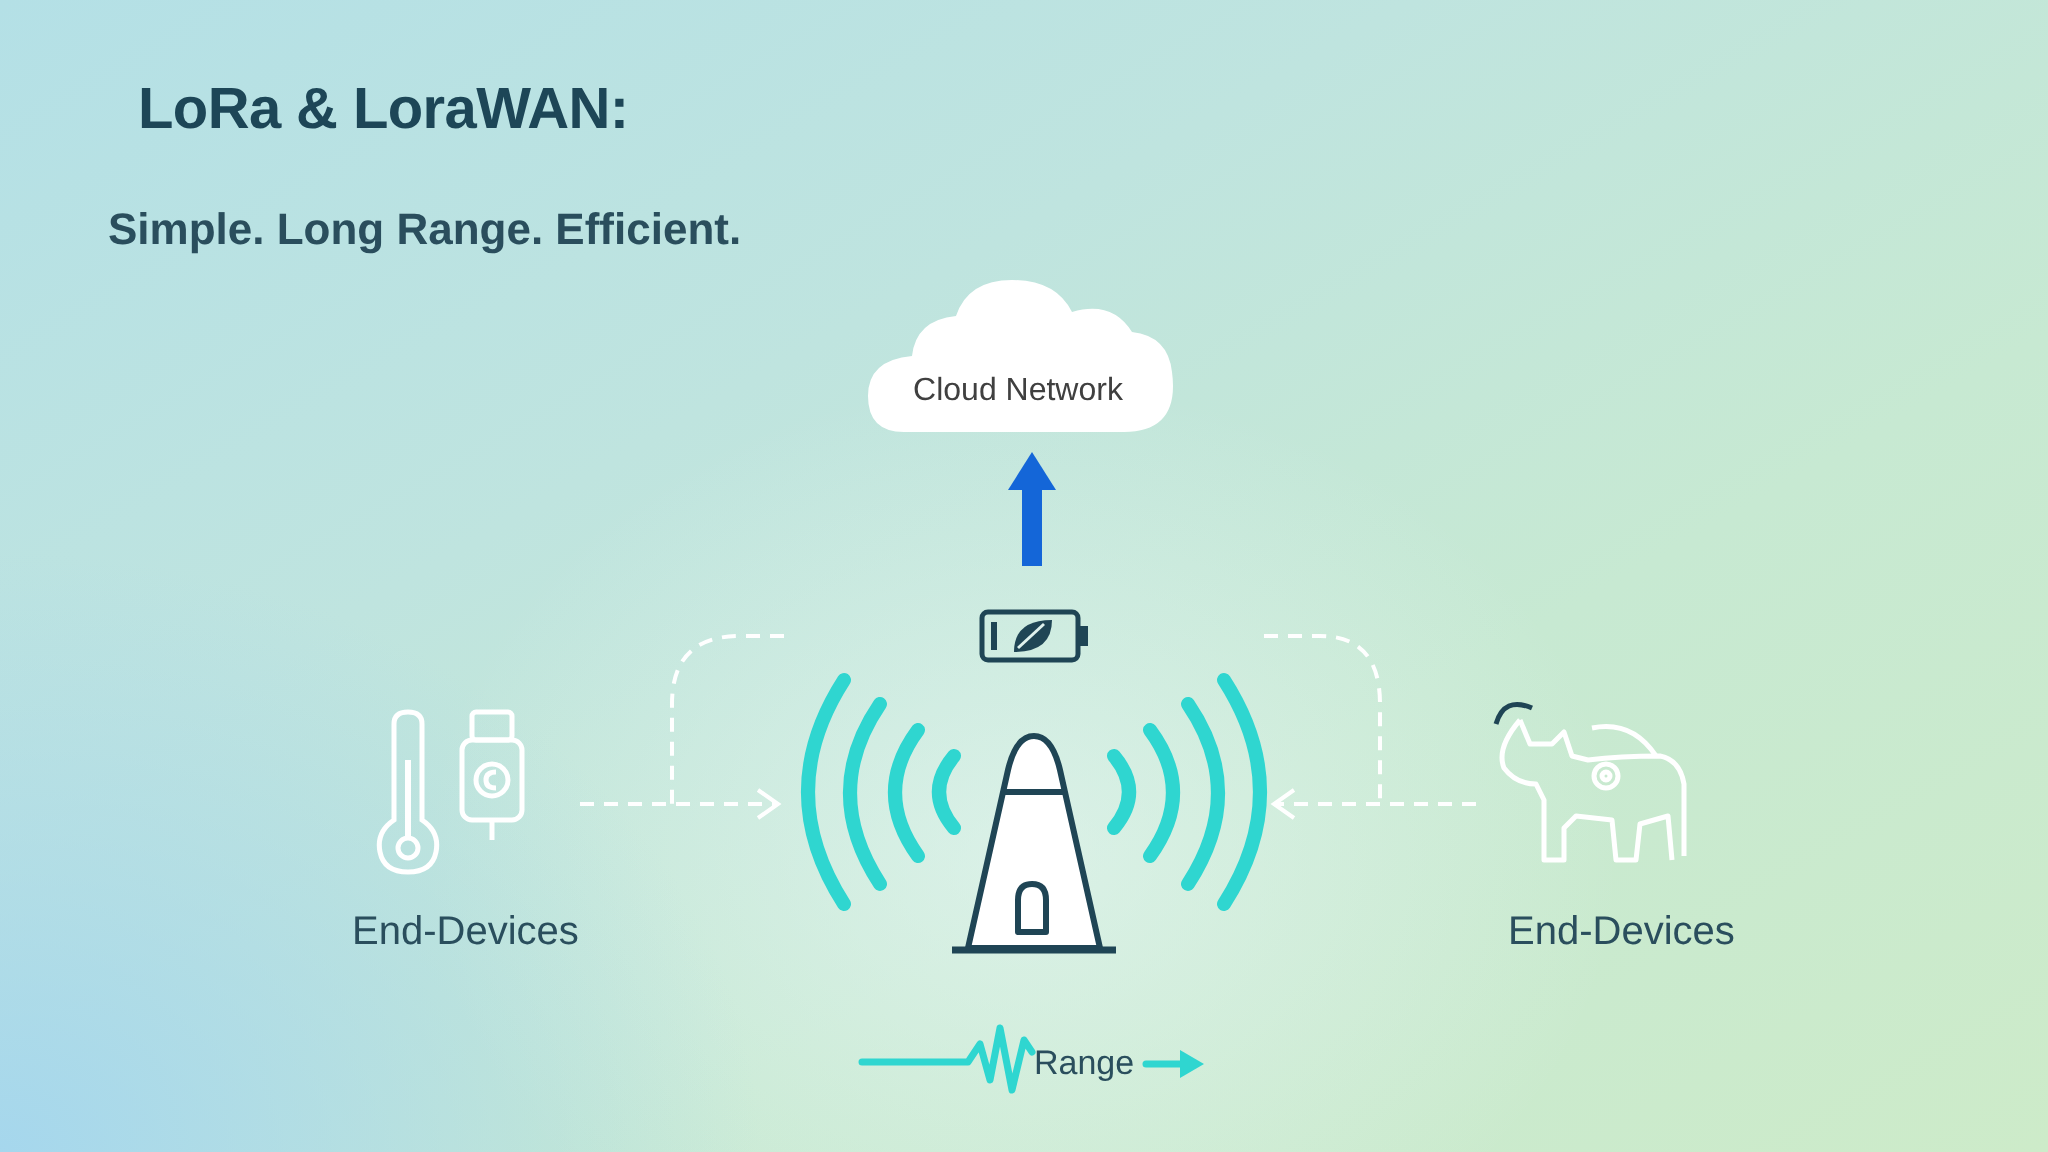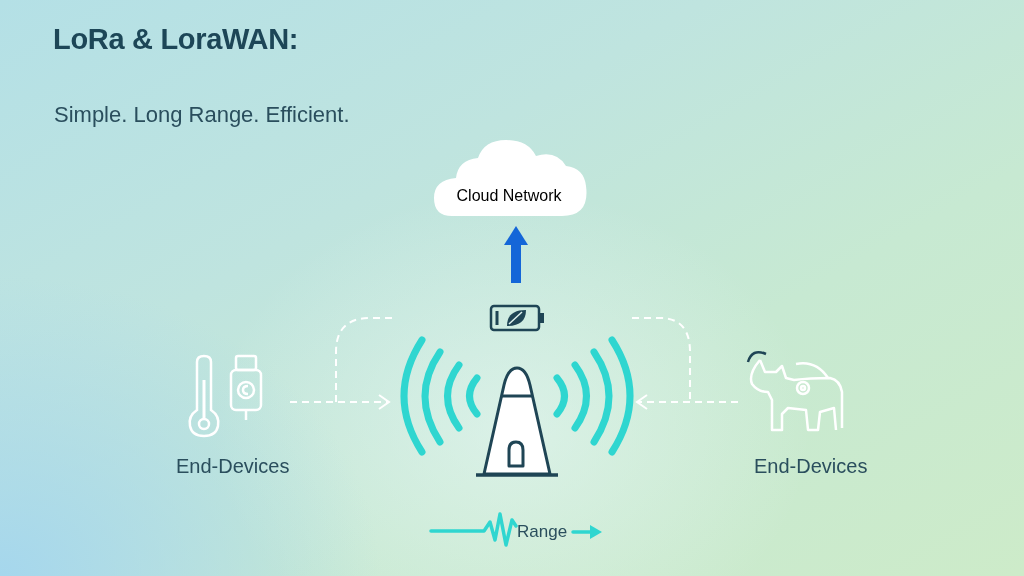--- a/index.html
+++ b/index.html
@@ -8,33 +8,33 @@
     font-family: "Liberation Sans", "DejaVu Sans", sans-serif;
     background: linear-gradient(150deg, #b4e0e6 0%, #bfe4df 35%, #c7e9d2 65%, #cdebc9 100%);
   }
   .bg-overlay {
     position:absolute; inset:0;
     background:
       radial-gradient(ellipse 380px 300px at 0% 100%, rgba(164,214,238,0.95), rgba(164,214,238,0) 100%),
       radial-gradient(ellipse 300px 240px at 512px 430px, rgba(235,248,248,0.55), rgba(235,248,248,0) 100%);
   }
   .title {
-    position:absolute; left:53px; top:22px; margin:0;
+    position:absolute; left:53px; top:22px; margin:16px;
     font-size:29px; line-height:34px; font-weight:bold; color:#1d4657;
     letter-spacing:-0.3px;
   }
   .title span { display:block; }
   .subtitle {
-    position:absolute; left:54px; top:102px; font-size:22px; color:#2a4e5d;
+    position:absolute; left:54px; top:102px; font-size:22px; color:#2a4e5d;font-weight:bold;
   }
   svg.diagram { position:absolute; left:0; top:0; }
   .lbl {
     position:absolute; font-size:20px; color:#2a4e5d;
   }
-  .cloud-lbl { left:438px; top:187px; width:142px; text-align:center; font-size:16px; color:#000000; }
+  .cloud-lbl { left:438px; top:187px; width:142px; text-align:center; font-size:16px; color:#404040; }
   .ed-left { left:176px; top:455px; }
   .ed-right { left:754px; top:455px; }
   .range-lbl { left:517px; top:522px; font-size:17px; color:#2a4e5d; }
 </style>
 </head>
 <body>
 
 <div class="bg-overlay"></div>
 
 <h1 class="title">

